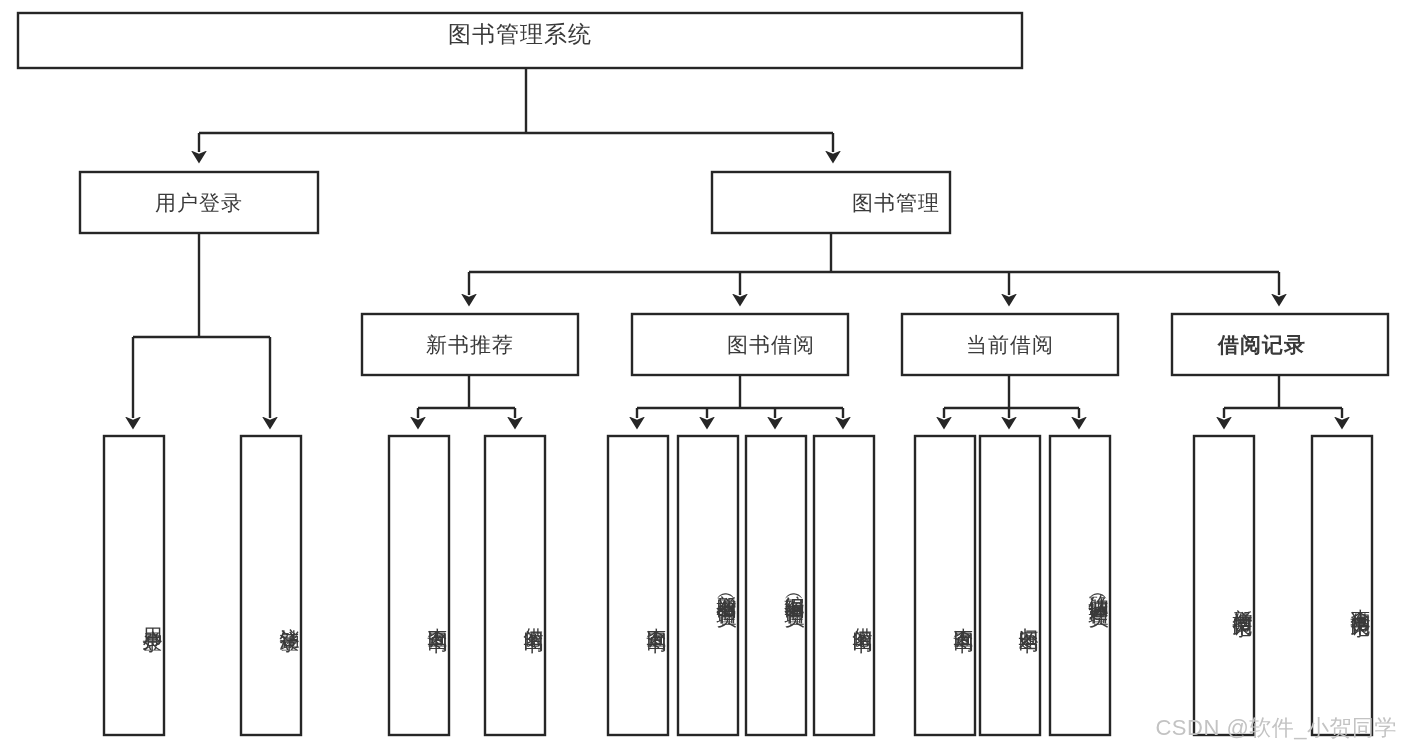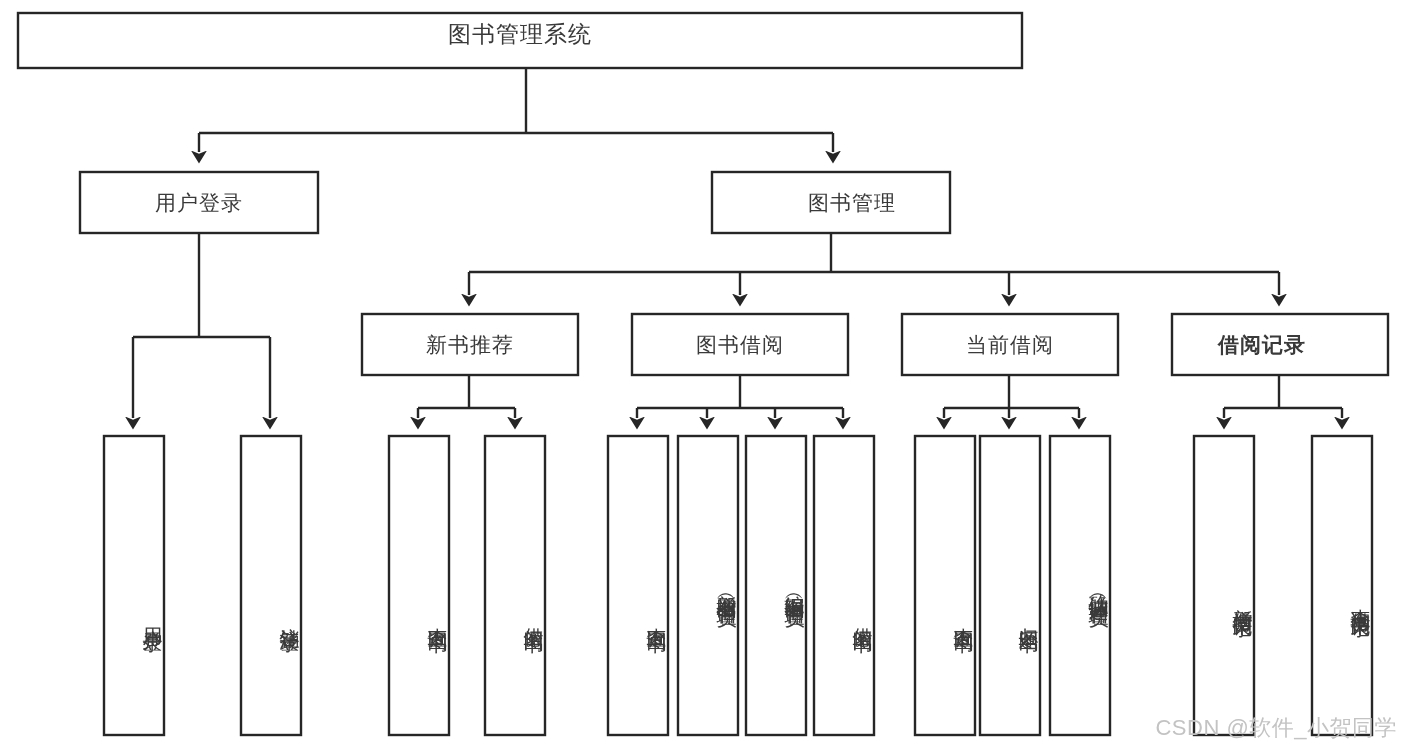--- a/index.html
+++ b/index.html
@@ -95,24 +95,24 @@
     <rect class="node-box" x="980" y="436" width="60" height="299"></rect>
     <rect class="node-box" x="1050" y="436" width="60" height="299"></rect>
 
     <rect class="node-box" x="1194" y="436" width="60" height="299"></rect>
     <rect class="node-box" x="1312" y="436" width="60" height="299"></rect>
   </svg>
 
   <div class="h-label" style="left:18px;top:13px;width:1004px;height:42px;font-size:23px;">图书管理系统</div>
 
   <div class="h-label" style="left:80px;top:172px;width:238px;height:61px;">用户登录</div>
-  <div class="h-label" style="left:712px;top:172px;width:280px;height:61px;">图书管理</div>
+  <div class="h-label" style="left:712px;top:172px;width:280px;height:61px;padding-left:44px;">图书管理</div>
 
   <div class="h-label" style="left:362px;top:314px;width:216px;height:61px;font-family:Liberation Serif, serif;">新书推荐</div>
-  <div class="h-label" style="left:632px;top:314px;width:216px;height:61px;">图书借阅</div>
+  <div class="h-label" style="left:663px;top:314px;width:216px;height:61px;">图书借阅</div>
   <div class="h-label" style="left:902px;top:314px;width:216px;height:61px;text-align:right;">当前借阅</div>
   <div class="h-label" style="left:1172px;top:314px;width:180px;height:61px;font-weight:bold;">借阅记录</div>
 
   <div class="v-label" style="left:104px;top:506px;width:60px;height:220px;">用户登录</div>
   <div class="v-label" style="left:241px;top:506px;width:60px;height:220px;">注销登录</div>
 
   <div class="v-label" style="left:389px;top:506px;width:60px;height:220px;">查询图书</div>
   <div class="v-label" style="left:485px;top:506px;width:60px;height:220px;">借阅图书</div>
 
   <div class="v-label" style="left:608px;top:506px;width:60px;height:220px;">查询图书</div>

